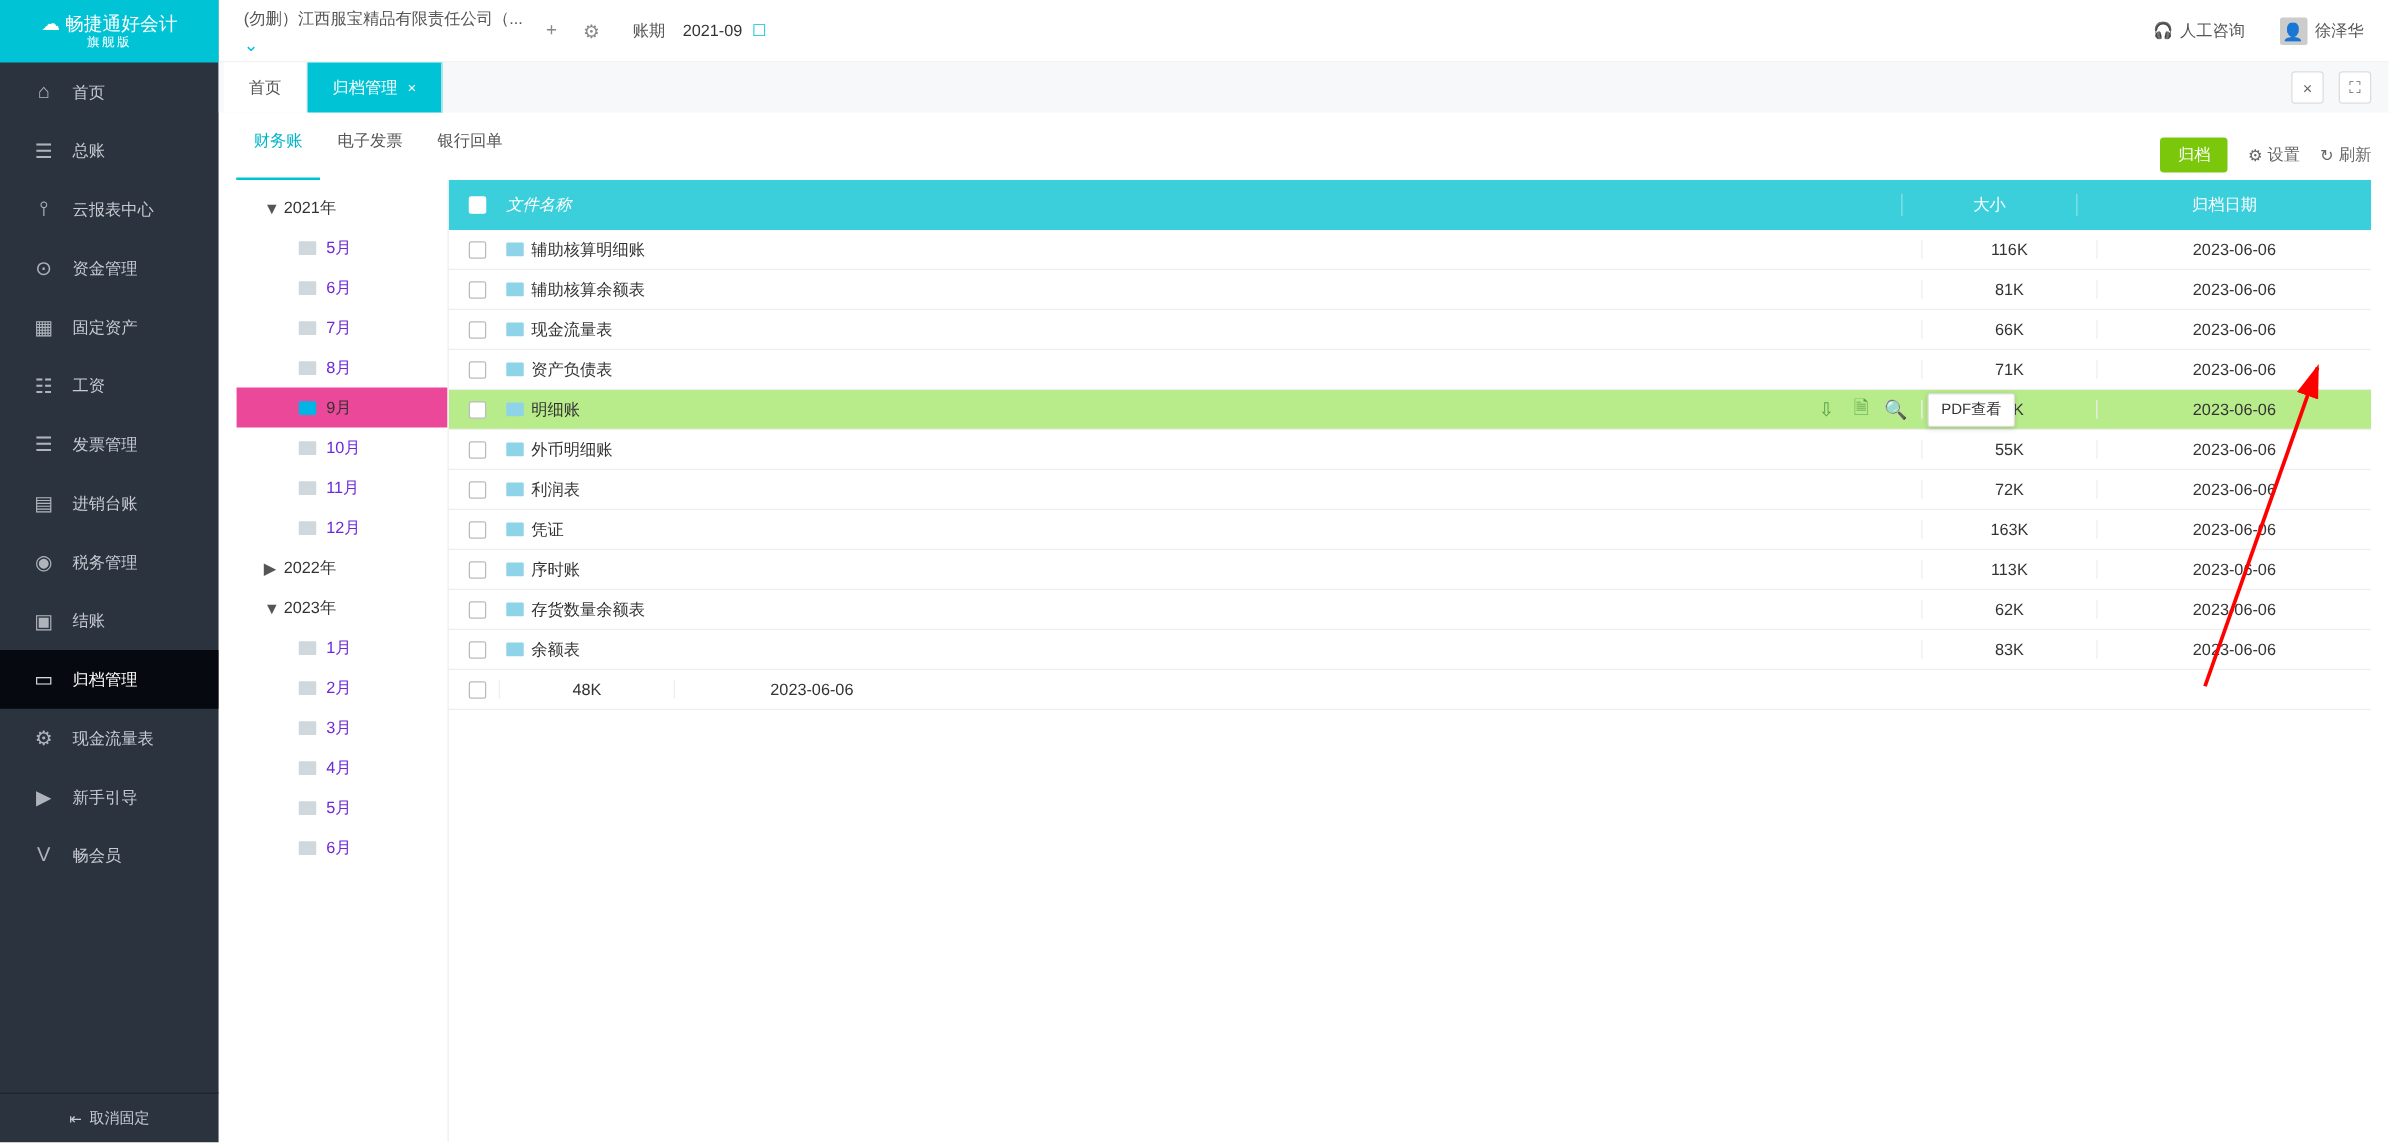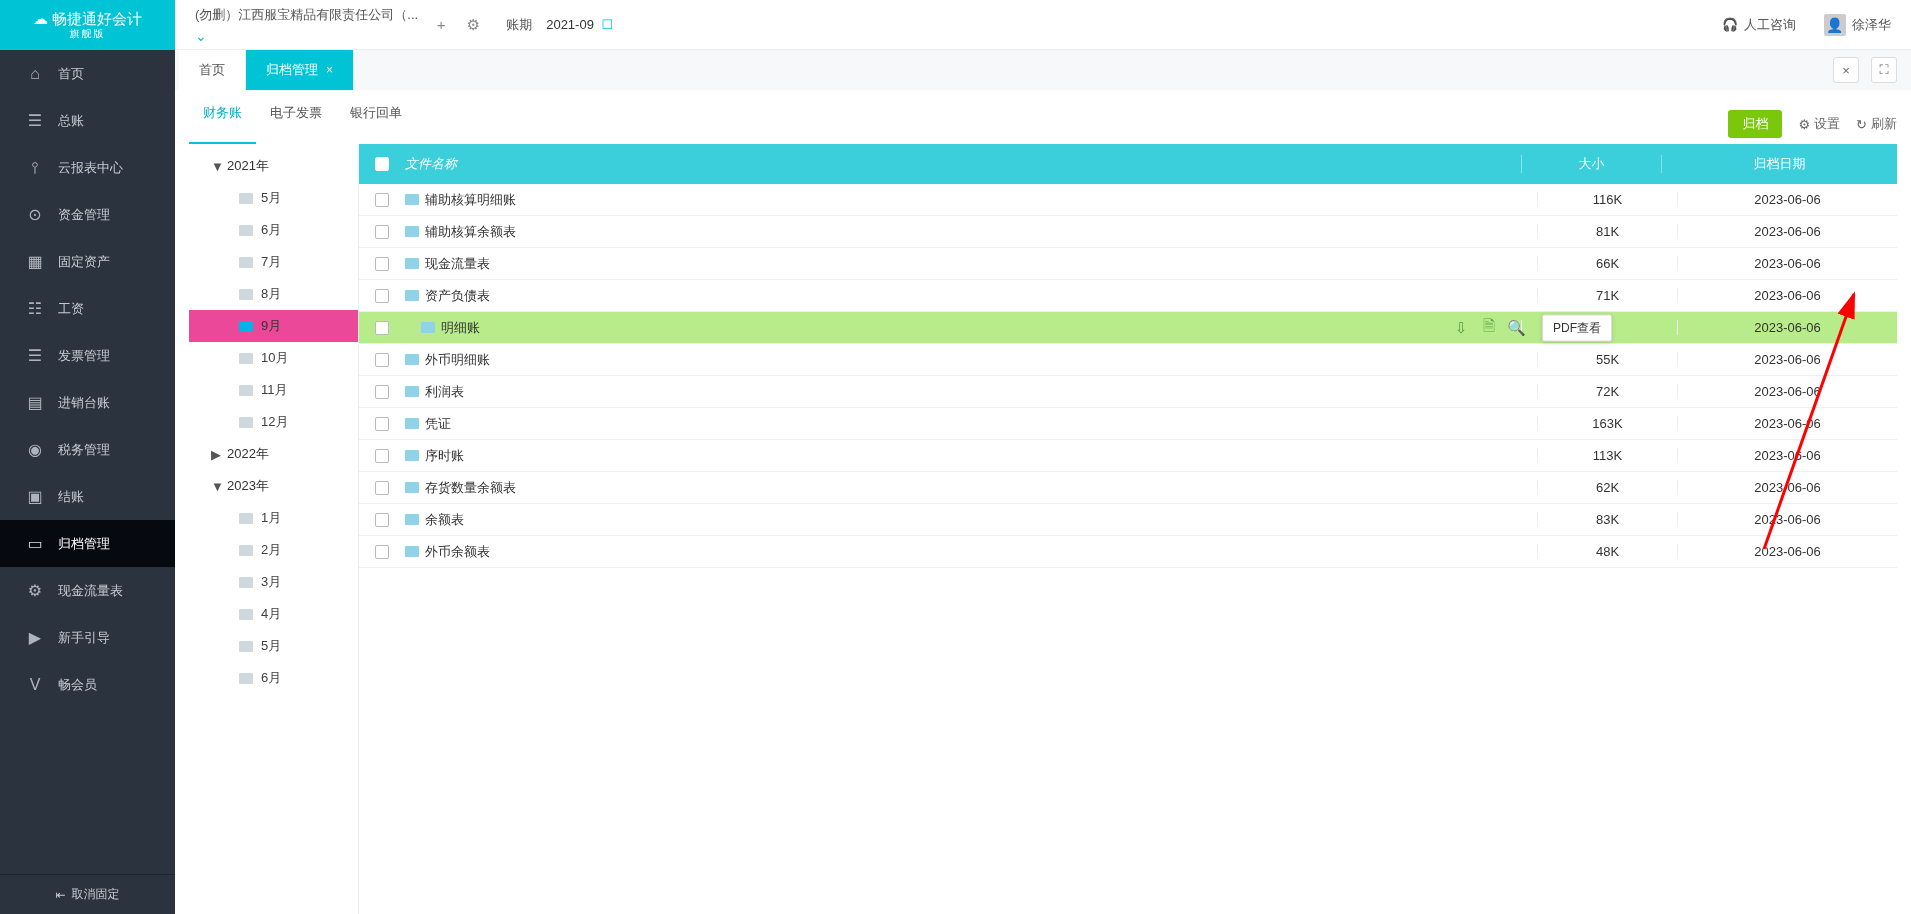--- a/index.html
+++ b/index.html
@@ -49,34 +49,34 @@
     .btn-primary { background:#7ac70c; color:#fff; padding:5px 14px; border-radius:3px; cursor:pointer; font-size:13px; border:none;}
     .link-btn { color:#666; display:flex; align-items:center; gap:4px; cursor:pointer; margin-left:16px; font-size:13px;}
     
     
     .body-split { flex:1; display:flex; margin-top:0; overflow:hidden;}
     
     
     .tree { width:170px; border-right:1px solid #eee; padding-top:6px; overflow:auto; font-size:13px;}
     .tree-year { height:32px; display:flex; align-items:center; padding-left:22px; cursor:pointer; gap:6px;}
     .tree-caret { width:10px; text-align:center; color:#555;}
-    .tree-month { height:32px; display:flex; align-items:center; padding-left:50px; cursor:pointer; gap:8px; color:#404040;}
+    .tree-month { height:32px; display:flex; align-items:center; padding-left:50px; cursor:pointer; gap:8px; color:#6d28d9;}
     .tree-month.active { background:#ec4899; color:#333;}
     .folder-icon { width:14px; height:11px; background:#cfd8dc; border-radius:1px; display:inline-block; position:relative;}
     .folder-icon.active { background:#00b4e6;}
     
     
     .table { flex:1; display:flex; flex-direction:column; overflow:auto;}
     .thead { height:40px; background:#3bcfdc; color:#fff; display:flex; align-items:center; font-size:13px; padding-left:16px;}
     .th-check { width:24px; display:flex; align-items:center;}
     .th-name { flex:1; padding-left:6px;font-style:italic;}
     .th-size { width:140px; text-align:center; border-left:1px solid rgba(255,255,255,.4);}
     .th-date { width:236px; text-align:center; border-left:1px solid rgba(255,255,255,.4);}
     .trow { height:32px; display:flex; align-items:center; border-bottom:1px solid #eee; padding-left:16px; font-size:13px; color:#333; position:relative;}
-    .trow.highlight { background:#b8ec8a;gap:16px; }
+    .trow.highlight { background:#b8ec8a; }
     .td-check { width:24px; display:flex; align-items:center;}
     .td-name { flex:1; padding-left:6px; display:flex; align-items:center; gap:6px;}
     .file-icon { width:14px; height:11px; background:#8fd3e8; border-radius:1px; display:inline-block;}
     .td-size { width:140px; text-align:center; border-left:1px solid #eee; color:#333;}
     .td-date { width:220px; text-align:center; border-left:1px solid #eee; color:#333;}
     .checkbox { width:14px; height:14px; border:1px solid #bbb; border-radius:2px; display:inline-block; background:#fff;}
     .row-actions { position:absolute; right:370px; display:flex; gap:8px; align-items:center;}
     .action-icon { width:20px; height:20px; display:inline-flex; align-items:center; justify-content:center; color:#5aa04a; cursor:pointer; font-size:15px;}
     .tooltip { position:absolute; background:#ffffff; border:1px solid #ddd; padding:4px 10px; font-size:12px; color:#333; box-shadow:0 1px 4px rgba(0,0,0,.15); border-radius:2px; right:285px; top:50%; transform:translateY(-50%); white-space:nowrap;}
     .tooltip::before { content:''; position:absolute; left:-5px; top:50%; transform:translateY(-50%); border:5px solid transparent; border-right-color:#fff;}
@@ -443,24 +443,20 @@
                   <span>余额表</span>
                 </div>
 
     <div class="td-size">83K</div>
     <div class="td-date">2023-06-06</div>
               </div>
               <div class="trow">
     <div class="td-check">
                   <span class="checkbox"></span>
                 </div>
-    <div class="td-name">
-                  <span class="file-icon"></span>
-                  <span>外币余额表</span>
-                </div>
 
     <div class="td-size">48K</div>
     <div class="td-date">2023-06-06</div>
               </div>
             </div>
 
           <svg class="arrow-svg" width="120" height="270" style="left:1400px; top:145px;">
             <defs>
                 <marker id="ah" markerWidth="10" markerHeight="10" refX="8" refY="3" orient="auto">
                   <path d="M0,0 L9,3 L0,6 Z" fill="#ff0000"></path>

